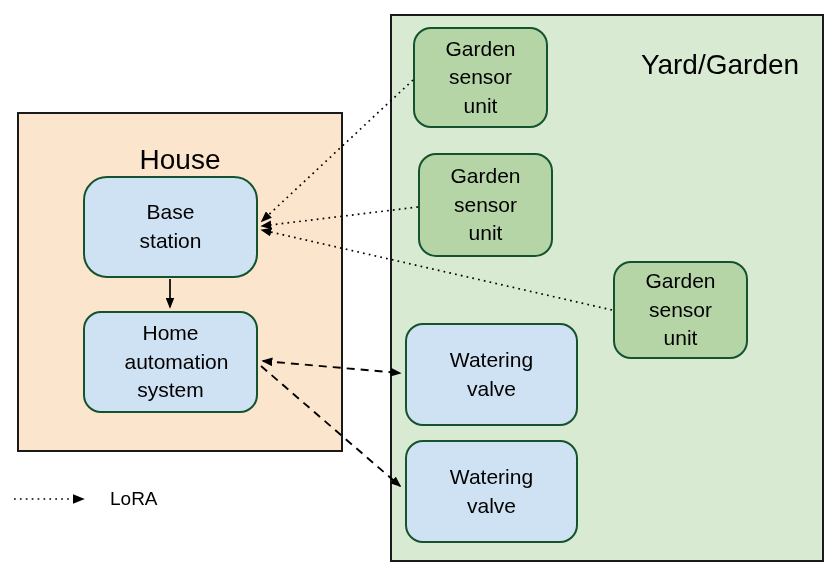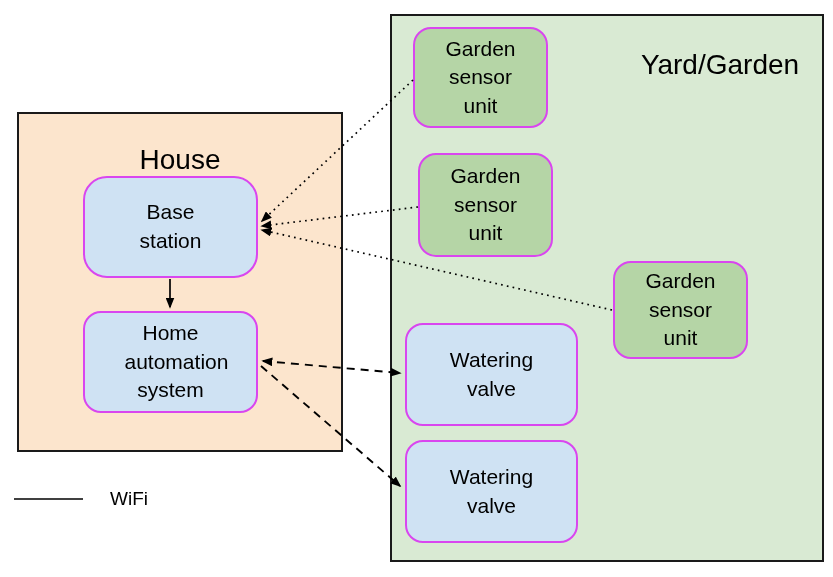--- a/index.html
+++ b/index.html
@@ -23,21 +23,21 @@
     position: absolute;
     font-size: 28px;
     line-height: 1.15;
     text-align: center;
     margin-top: 20px;
   }
   .house-label { left: 17px;  top: 124px; width: 326px; }
   .yard-label  { left: 620px; top: 29px;  width: 200px; }
   .node {
     position: absolute;
-    border: 2px solid #d946ef;
+    border: 2px solid #14532d;
     border-radius: 18px;
     box-sizing: border-box;
     display: flex;
     align-items: center;
     justify-content: center;
     text-align: center;
     font-size: 21px;
     line-height: 1.36;
   }
   .node-blue  { background: #cfe2f3; }
@@ -119,19 +119,24 @@
 
     <line x1="170" y1="279" x2="170" y2="307" stroke="#000" stroke-width="1.7" marker-end="url(#arr)"></line>
 
     <line x1="263" y1="361" x2="400" y2="373" stroke="#000" stroke-width="1.9" stroke-dasharray="8 6" marker-start="url(#arr)" marker-end="url(#arr)"></line>
     <line x1="261" y1="366" x2="400" y2="486" stroke="#000" stroke-width="1.9" stroke-dasharray="8 6" marker-end="url(#arr)"></line>
   </svg>
 
   <div class="legend">
     <div class="legend-row">
       <svg width="82" height="14" viewBox="0 0 82 14">
-        <line x1="1" y1="7" x2="70" y2="7" stroke="#000" stroke-width="1.7" marker-end="url(#larr)"></line>
+        <defs>
+          <marker id="larr" viewBox="0 0 10 8" markerWidth="12" markerHeight="10" refX="8.5" refY="4" orient="auto" markerUnits="userSpaceOnUse">
+            <path d="M0,0 L10,4 L0,8 Z" fill="#000000"></path>
+          </marker>
+        </defs>
+        <line x1="1" y1="7" x2="70" y2="7" stroke="#000" stroke-width="1.7" stroke-dasharray="1.7 4.2" marker-end="url(#larr)"></line>
       </svg>
-      <span class="legend-label">WiFi</span>
+      <span class="legend-label">LoRA</span>
     </div>
   </div>
 
 </div>
 
 </body></html>

